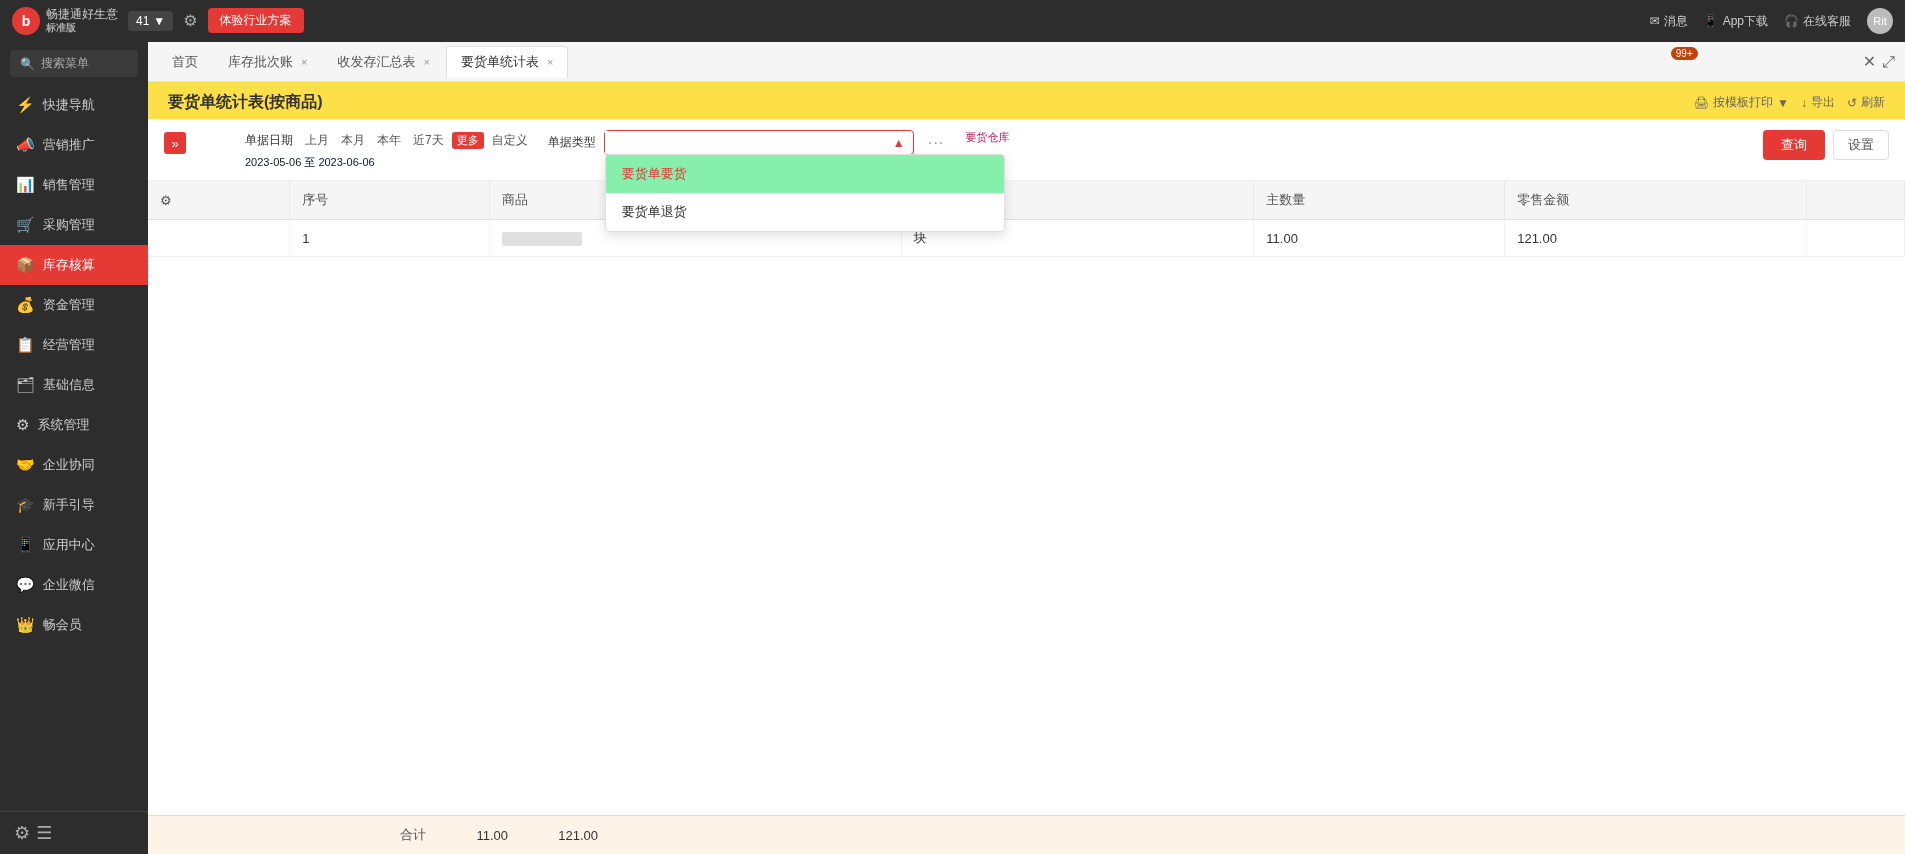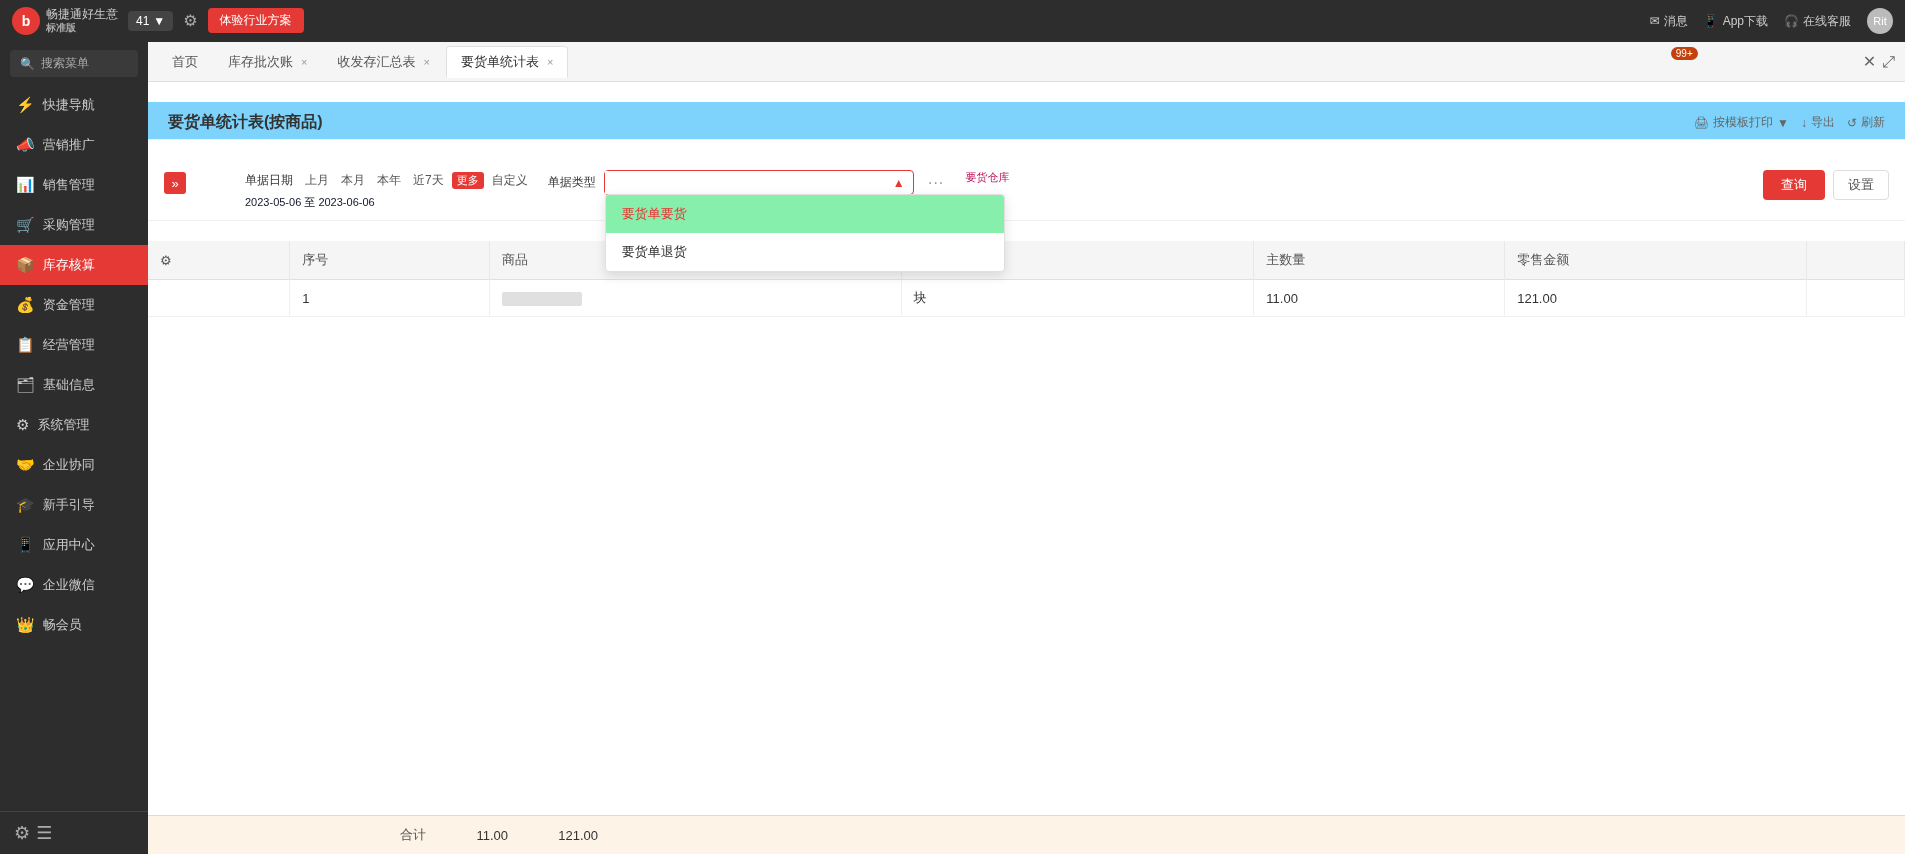--- a/index.html
+++ b/index.html
@@ -50,21 +50,21 @@
       font-size: 13px;
       transition: background 0.2s;
     }
     .sidebar-item.active { background: #e53935; color: #fff; }
     .sidebar-icon { font-size: 15px; flex-shrink: 0; }
     .sidebar-search { background: #3a3a3a; border-radius: 4px; margin: 8px 10px; padding: 5px 10px; display: flex; align-items: center; gap: 6px; color: #aaa; font-size: 12px; cursor: pointer; }
     .sidebar-bottom { margin-top: auto; display: flex; align-items: center; gap: 6px; padding: 10px 14px; border-top: 1px solid #444; }
     .sidebar-bottom-btn { color: #aaa; font-size: 18px; cursor: pointer; background: none; border: none; }
 
     
-    .content-area { flex: 1; display: flex; flex-direction: column; overflow: hidden; background: #fff; gap: 20px; }
+    .content-area { flex: 1; display: flex; flex-direction: column; overflow: hidden; background: #fff; }
 
     
     .tab-bar {
       display: flex;
       align-items: center;
       background: #f5f5f5;
       border-bottom: 1px solid #e0e0e0;
       height: 40px;
       padding: 0 10px;
       gap: 2px;
@@ -86,21 +86,21 @@
     .tab-close { font-size: 11px; color: #999; margin-left: 2px; }
     .tab-bar-actions { margin-left: auto; display: flex; align-items: center; gap: 6px; }
     .tab-bar-btn { background: none; border: none; font-size: 16px; cursor: pointer; color: #666; }
 
     
     .page-header {
       display: flex;
       align-items: center;
       justify-content: space-between;
       padding: 10px 20px 6px;
-      background: #7dd3fc;
+      background: #fde047;
       border-bottom: 1px solid #f0f0f0;
       flex-shrink: 0;
     }
     .page-title { font-size: 16px; font-weight: bold; color: #333; }
     .page-actions { display: flex; align-items: center; gap: 12px; }
     .action-btn { display: flex; align-items: center; gap: 4px; color: #666; font-size: 12px; cursor: pointer; background: none; border: none; }
 
     
     .filter-bar {
       display: flex;

